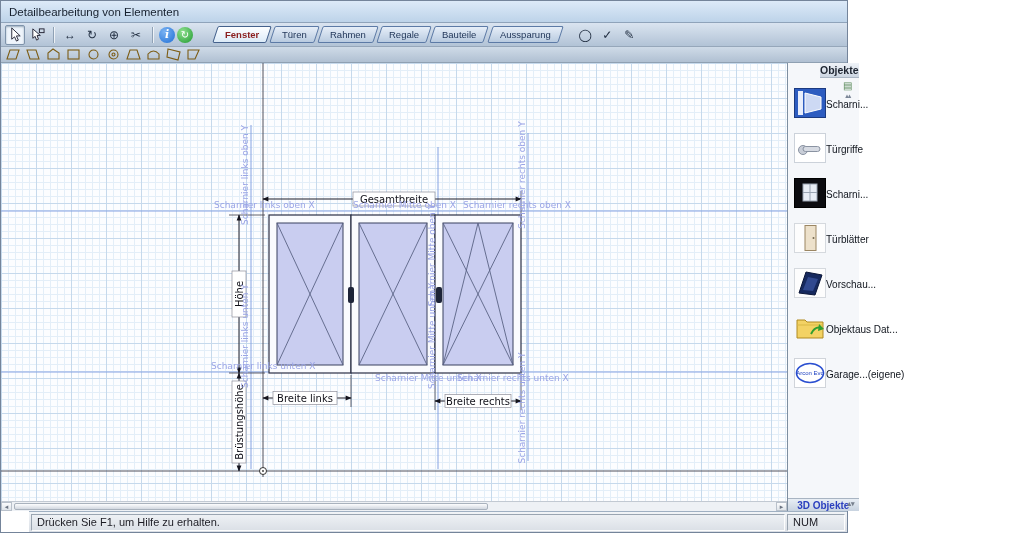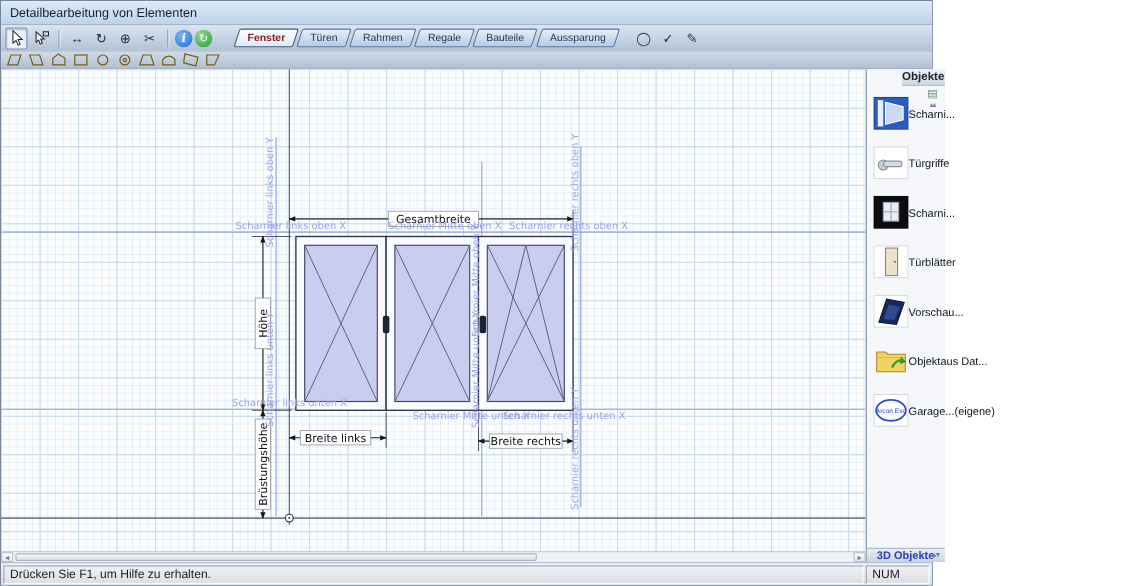--- a/index.html
+++ b/index.html
@@ -82,21 +82,21 @@
   .thumb{width:32px;height:30px;display:flex;align-items:center;justify-content:center;margin-bottom:3px;}
   .obj-label{font-size:10px;color:#10151d;text-align:center;line-height:11px;white-space:nowrap;}
   .panel-footer{position:absolute;left:0;right:0;bottom:0;height:13px;
     background:linear-gradient(#e8eef5,#c8d3e0);border-top:1px solid #a8b4c2;
     display:flex;align-items:center;justify-content:center;font-size:10px;font-weight:bold;
     color:var(--panel_footer_text,#2b3fbf);position:absolute;}
   .panel-footer .pf-icons{position:absolute;right:4px;top:1px;font-size:7px;color:#77808e;cursor:pointer;}
 
   
   .statusbar{height:21px;flex:0 0 21px;background:linear-gradient(#f1f4f7,#d9dee5);
-    border-top:1px solid #9fb0c2;display:flex;align-items:center;padding:0 1px;}
+    border-top:1px solid #9fb0c2;display:flex;align-items:center;padding:0 1px;margin-left:28px;}
   .cell{height:17px;border:1px solid;border-color:#9aa5b1 #fdfdfd #fdfdfd #9aa5b1;
     display:flex;align-items:center;font-size:11px;color:#1c1c24;padding:0 5px;margin:0 1px;background:transparent;}
   .cell.grow{flex:1;}
   .cell.num{width:58px;flex:0 0 58px;}
 </style>
 </head>
 <body>
 
 <div class="app">
 

